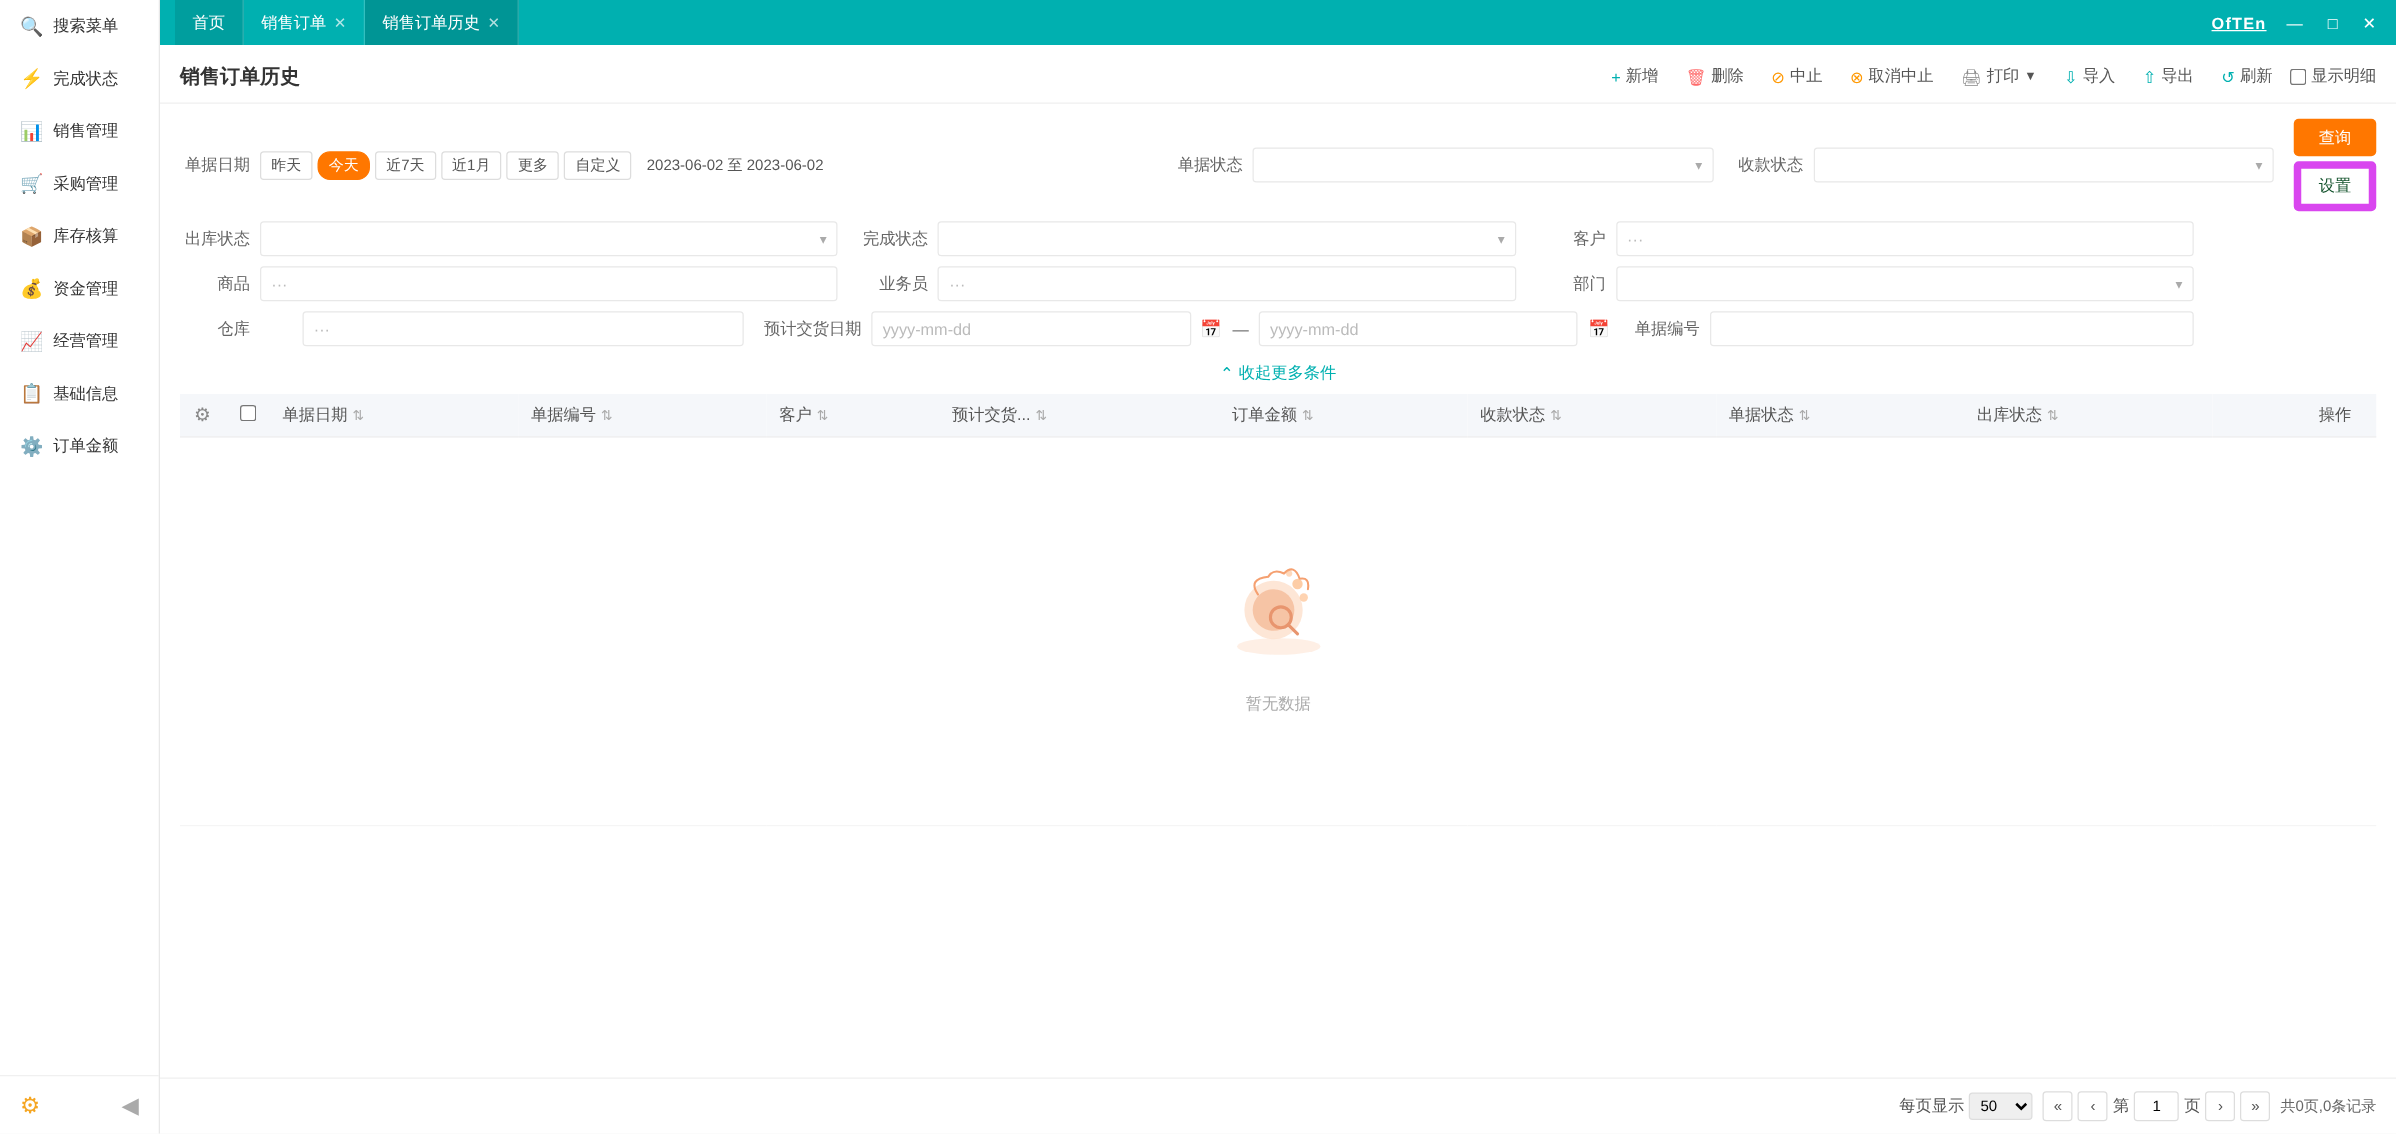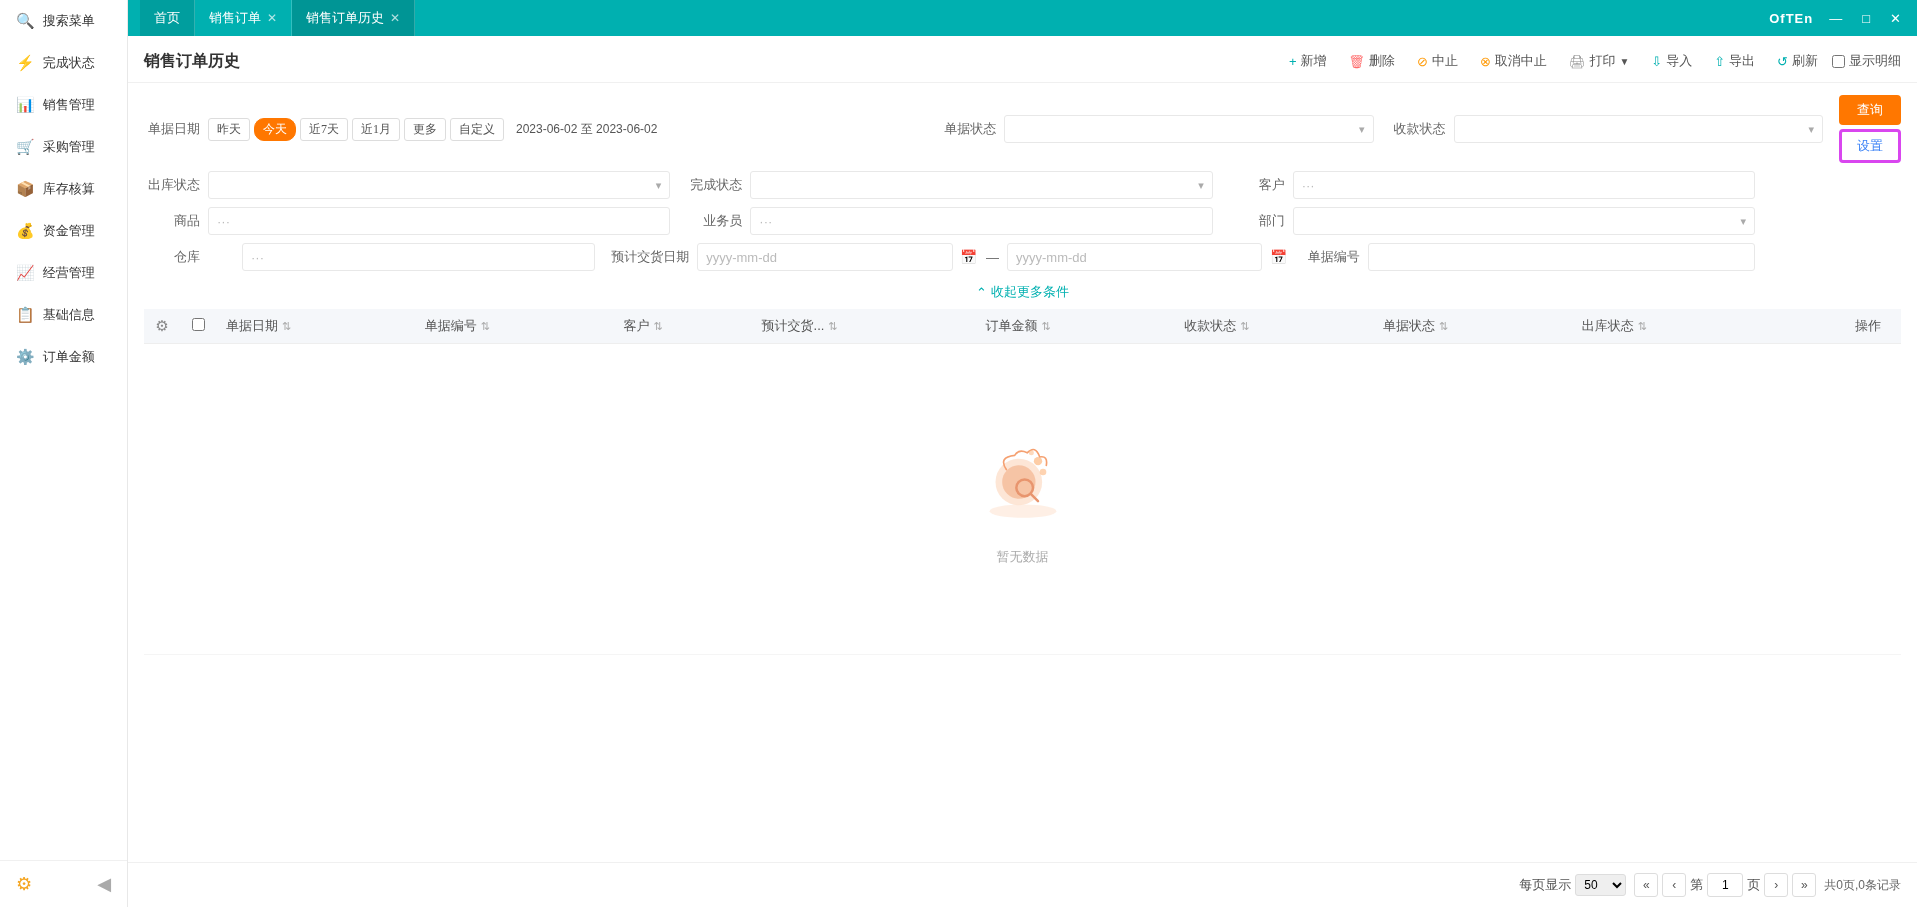--- a/index.html
+++ b/index.html
@@ -68,21 +68,21 @@
     .topbar-tab.active { background: rgba(0,0,0,0.15); }
     .topbar-tab .close-btn { font-size: 12px; opacity: 0.7; cursor: pointer; }
     .topbar-right {
       margin-left: auto;
       display: flex;
       align-items: center;
       gap: 12px;
       color: #fff;
       font-size: 12px;
     }
-    .topbar-right .brand { font-size: 13px; font-weight: bold; letter-spacing: 1px; }
+    .topbar-right .brand { font-size: 13px; font-weight: bold; letter-spacing: 1px; text-decoration: underline; }
 
     
     .content {
       flex: 1;
       display: flex;
       flex-direction: column;
       background: #fff;
       overflow: hidden;
     }
 
@@ -152,21 +152,20 @@
       gap: 4px;
     }
     .date-btn {
       padding: 2px 8px;
       border: 1px solid #ddd;
       background: #fff;
       border-radius: 3px;
       cursor: pointer;
       font-size: 12px;
       color: #555;
-      font-family: Liberation Serif, serif;
     }
     .date-btn.active {
       background: #ff7700;
       color: #fff;
       border-color: #ff7700;
       border-radius: 10px;
     }
     .date-range {
       font-size: 12px;
       color: #555;
@@ -328,22 +327,22 @@
       background: #ff7700;
       color: #fff;
       border: none;
       border-radius: 4px;
       padding: 6px 18px;
       cursor: pointer;
       font-size: 13px;
     }
     .settings-setup-btn {
       background: #fff;
-      color: #3b82f6;
-      border: 3px solid #d946ef;
+      color: #14532d;
+      border: 6px solid #d946ef;
       border-radius: 4px;
       padding: 5px 14px;
       cursor: pointer;
       font-size: 13px;
     }
     .query-actions {
       display: flex;
       flex-direction: column;
       gap: 4px;
       justify-content: center;

